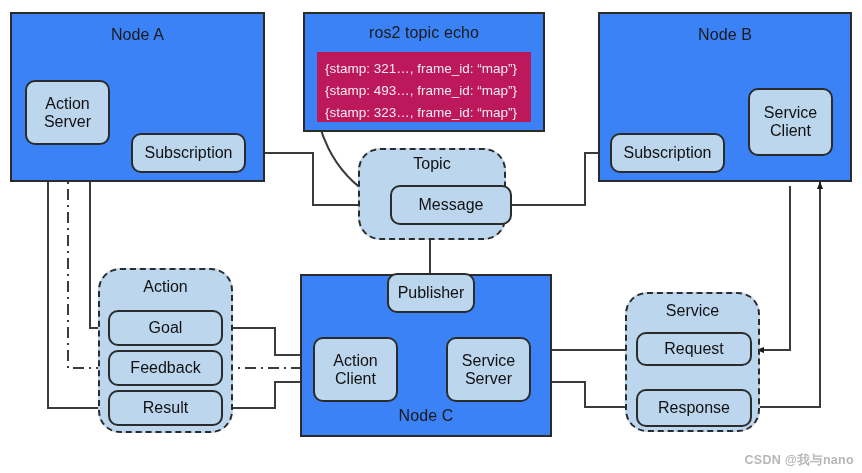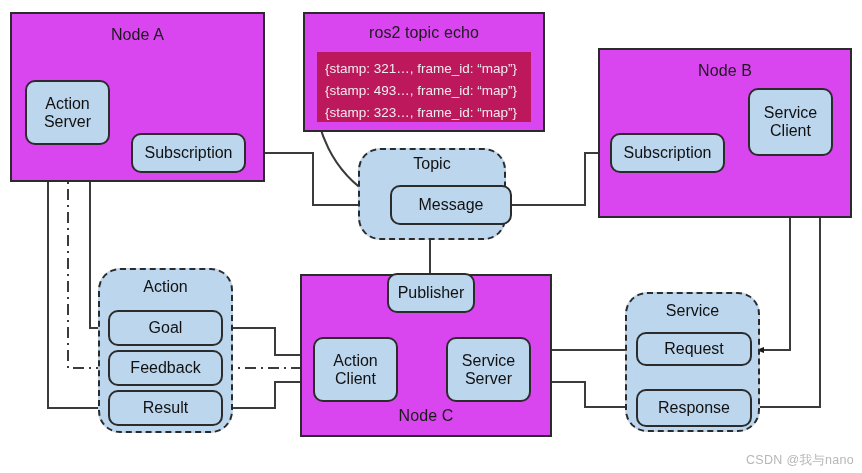--- a/index.html
+++ b/index.html
@@ -19,21 +19,21 @@
   }
   svg.layer {
     position: absolute;
     left: 0;
     top: 0;
     width: 862px;
     height: 473px;
   }
   .node-box {
     position: absolute;
-    background: #d946ef;
+    background: #3b82f6;
     border: 2px solid #2b2b2b;
     box-sizing: border-box;
   }
   .node-title {
     position: absolute;
     left: 0;
     width: 100%;
     text-align: center;
     font-size: 16px;
     color: #1a1a1a;
@@ -85,20 +85,21 @@
     line-height: 1.62;
     white-space: nowrap;
   }
   .watermark {
     position: absolute;
     right: 8px;
     bottom: 4px;
     font-size: 12.5px;
     color: #b7b7b7;
     letter-spacing: 0.3px;
+    font-weight: bold;
   }
 </style>
 </head>
 <body>
 
 <div id="canvas">
 
   <svg class="layer" viewBox="0 0 862 473">
     <defs>
       <marker id="arrow" markerWidth="9" markerHeight="9" refX="7.4" refY="3.2" orient="auto" markerUnits="userSpaceOnUse">
@@ -150,21 +151,21 @@
 
   <div class="node-box" style="left:303px; top:12px; width:242px; height:120px;">
     <div class="node-title" style="top:10px;">ros2 topic echo</div>
   </div>
   <div class="terminal" style="left:317px; top:52px; width:214px; height:70px;">
     <div>{stamp: 321…, frame_id: “map”}</div>
     <div>{stamp: 493…, frame_id: “map”}</div>
     <div>{stamp: 323…, frame_id: “map”}</div>
   </div>
 
-  <div class="node-box" style="left:598px; top:12px; width:254px; height:170px;margin-top:36px;">
+  <div class="node-box" style="left:598px; top:12px; width:254px; height:170px;">
     <div class="node-title" style="top:12px;">Node B</div>
   </div>
   <div class="blue-box" style="left:610px; top:133px; width:115px; height:40px;">
     <span>Subscription</span>
   </div>
   <div class="blue-box" style="left:748px; top:88px; width:85px; height:68px; flex-direction:column;">
     <span>Service</span>
     <span>Client</span>
   </div>
 

